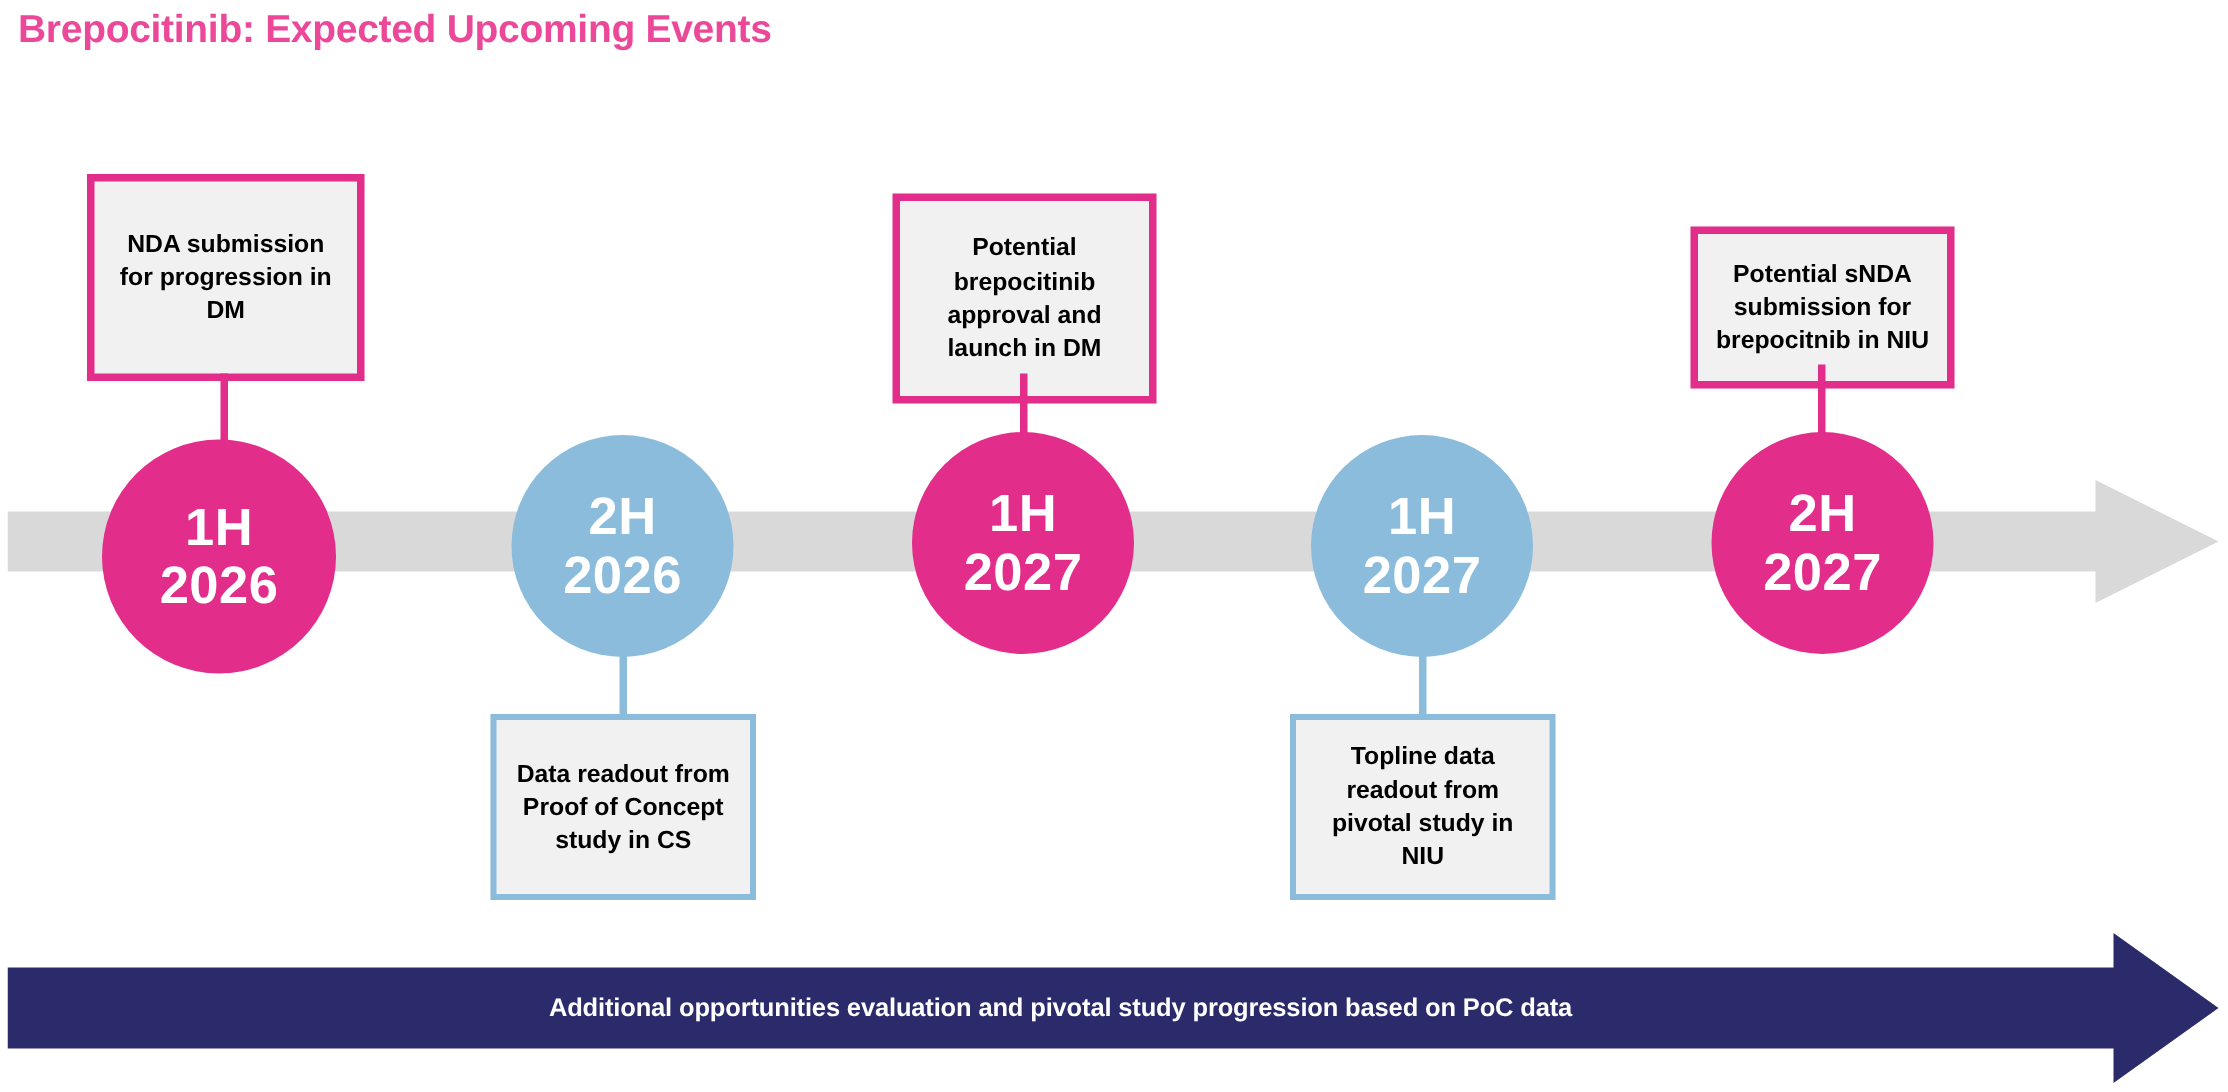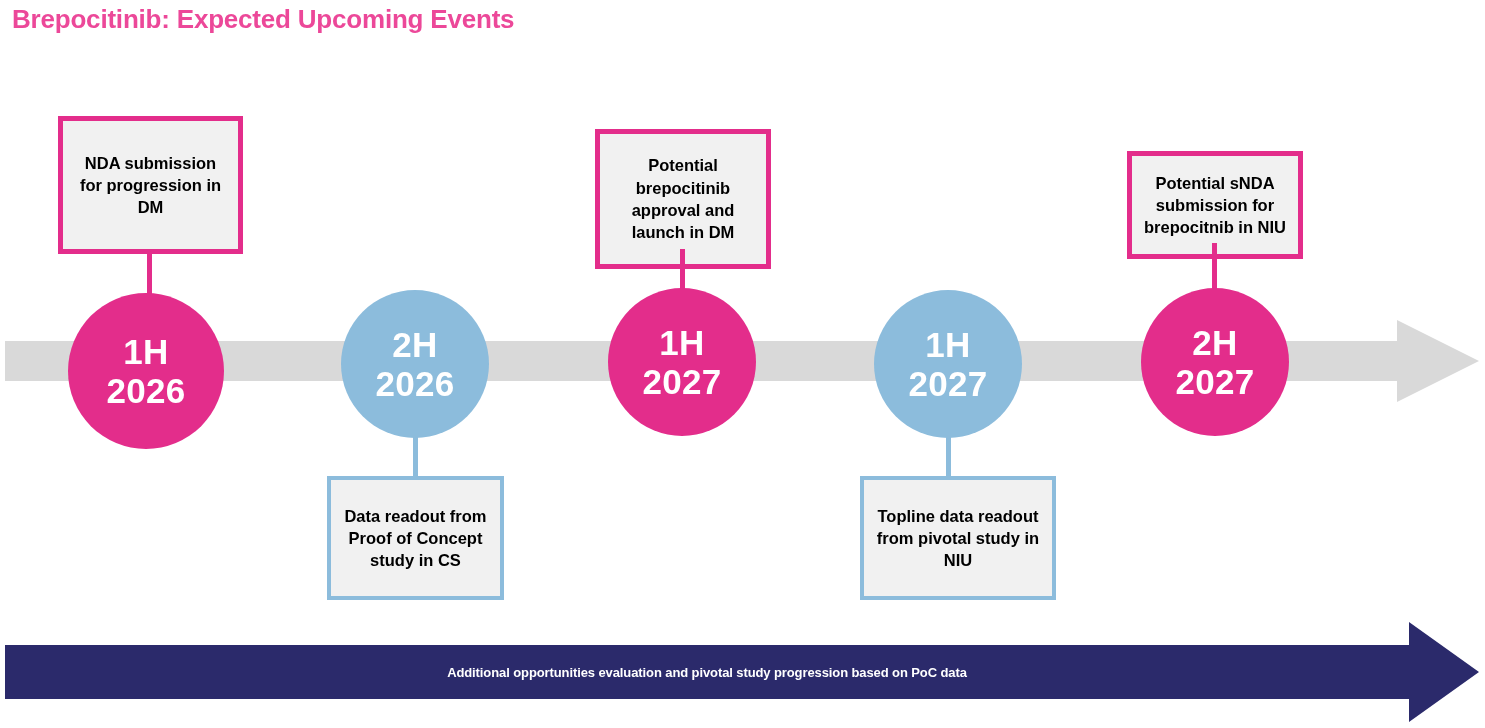--- a/index.html
+++ b/index.html
@@ -103,21 +103,21 @@
     position: absolute;
     left: 5px;
     top: 622px;
     width: 1404px;
     height: 100px;
     display: flex;
     align-items: center;
     justify-content: center;
     color: #ffffff;
     font-weight: bold;
-    font-size: 13px;
+    font-size: 17px;
     letter-spacing: -0.1px;
     white-space: nowrap;
     pointer-events: none;
   }
 </style>
 </head>
 <body>
 
 <div id="page-title">Brepocitinib: Expected Upcoming Events</div>
 
@@ -157,21 +157,21 @@
     <span class="year">2027</span>
   </div>
 </div>
 
 <div class="milestone blue">
   <div class="circle blue" style="left:874px; top:290px; width:148px; height:148px;">
     <span class="half">1H</span>
     <span class="year">2027</span>
   </div>
   <div class="connector blue" style="left:946px; top:432px; height:47px;"></div>
-  <div class="callout blue" style="left:860px; top:476px; width:196px; height:124px;">
+  <div class="callout blue" style="left:860px; top:476px; width:177px; height:124px;">
     <span>Topline data readout from pivotal study in NIU</span>
   </div>
 </div>
 
 <div class="milestone pink">
   <div class="callout pink" style="left:1127px; top:116px; width:176px; height:108px;margin-top:35px;">
     <span>Potential sNDA submission for brepocitnib in NIU</span>
   </div>
   <div class="connector pink" style="left:1212px; top:243px; height:50px;"></div>
   <div class="circle pink" style="left:1141px; top:288px; width:148px; height:148px;">

